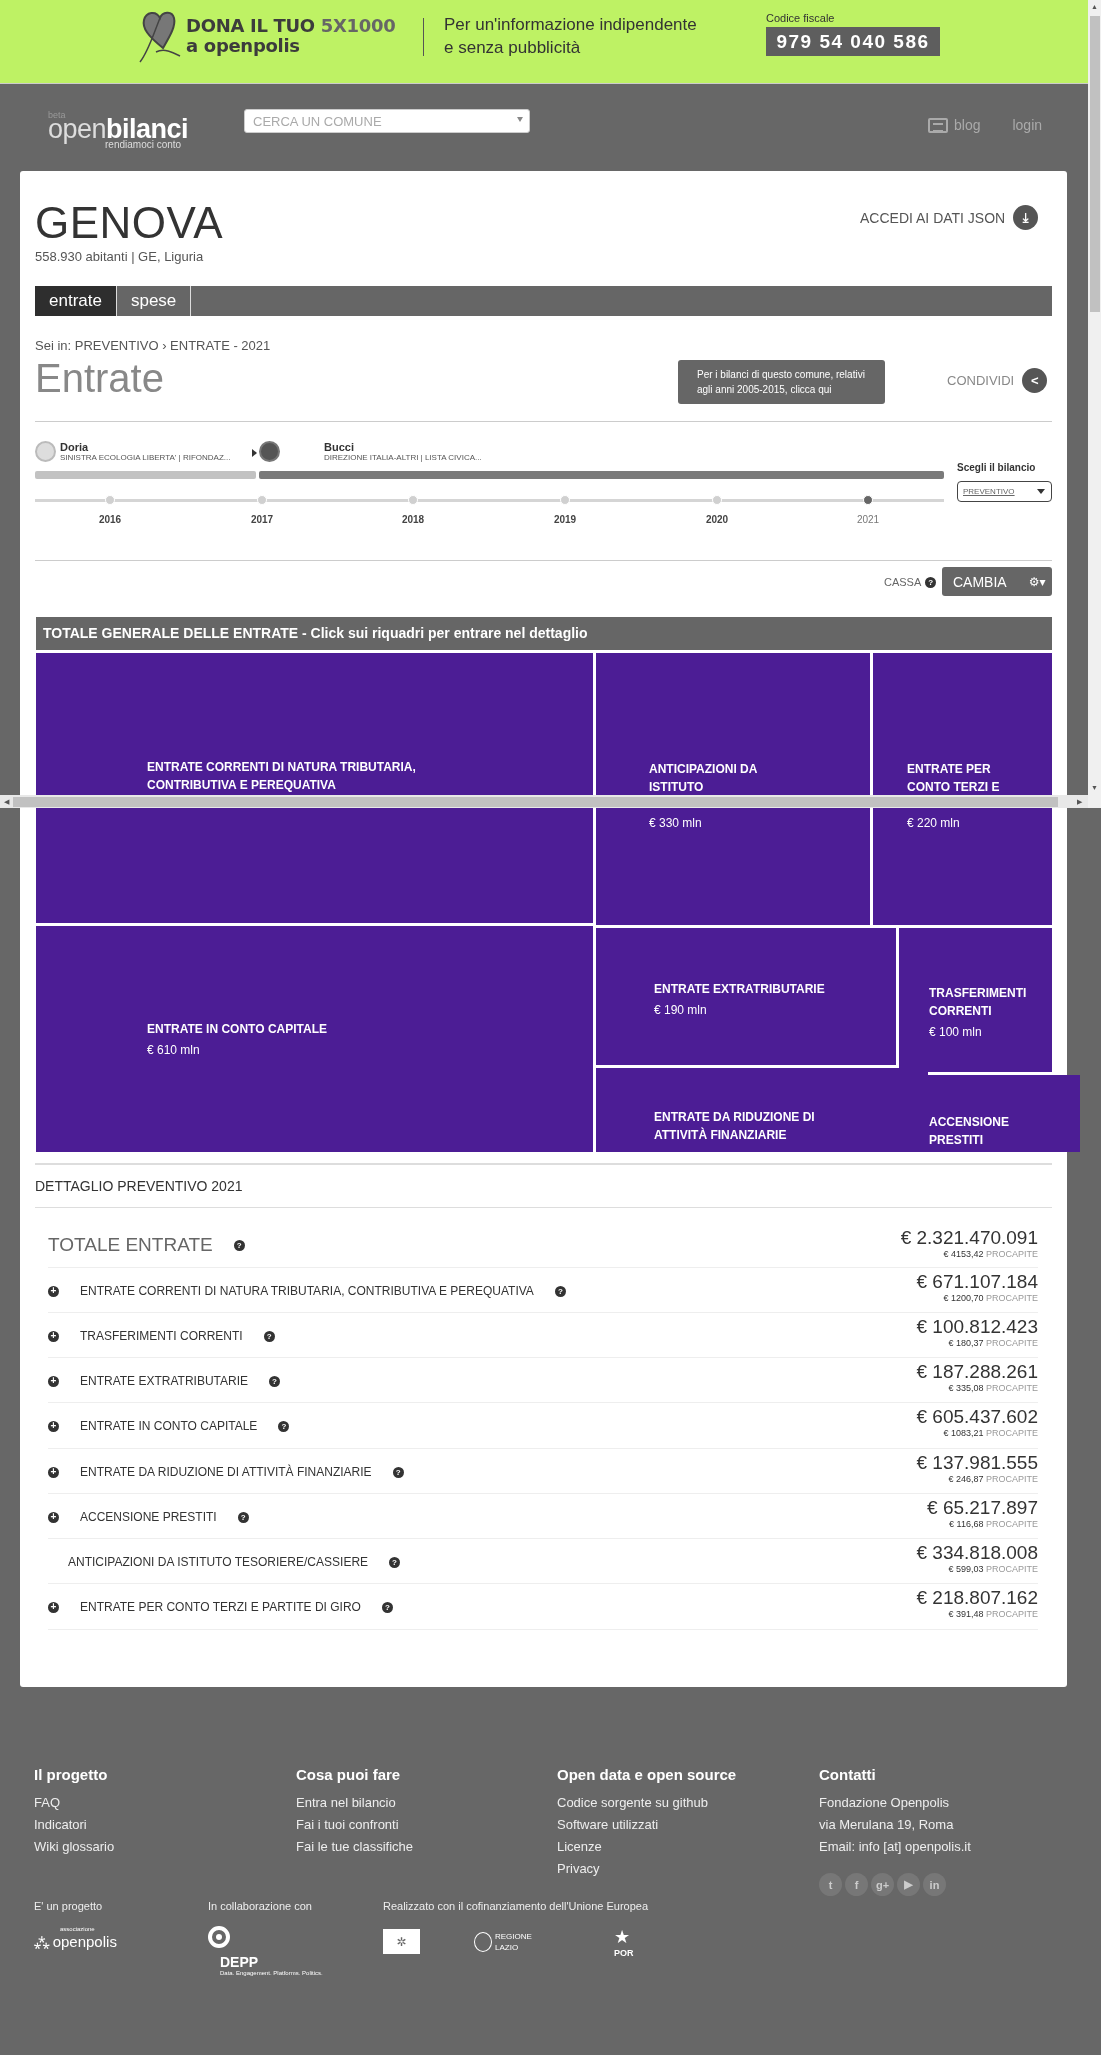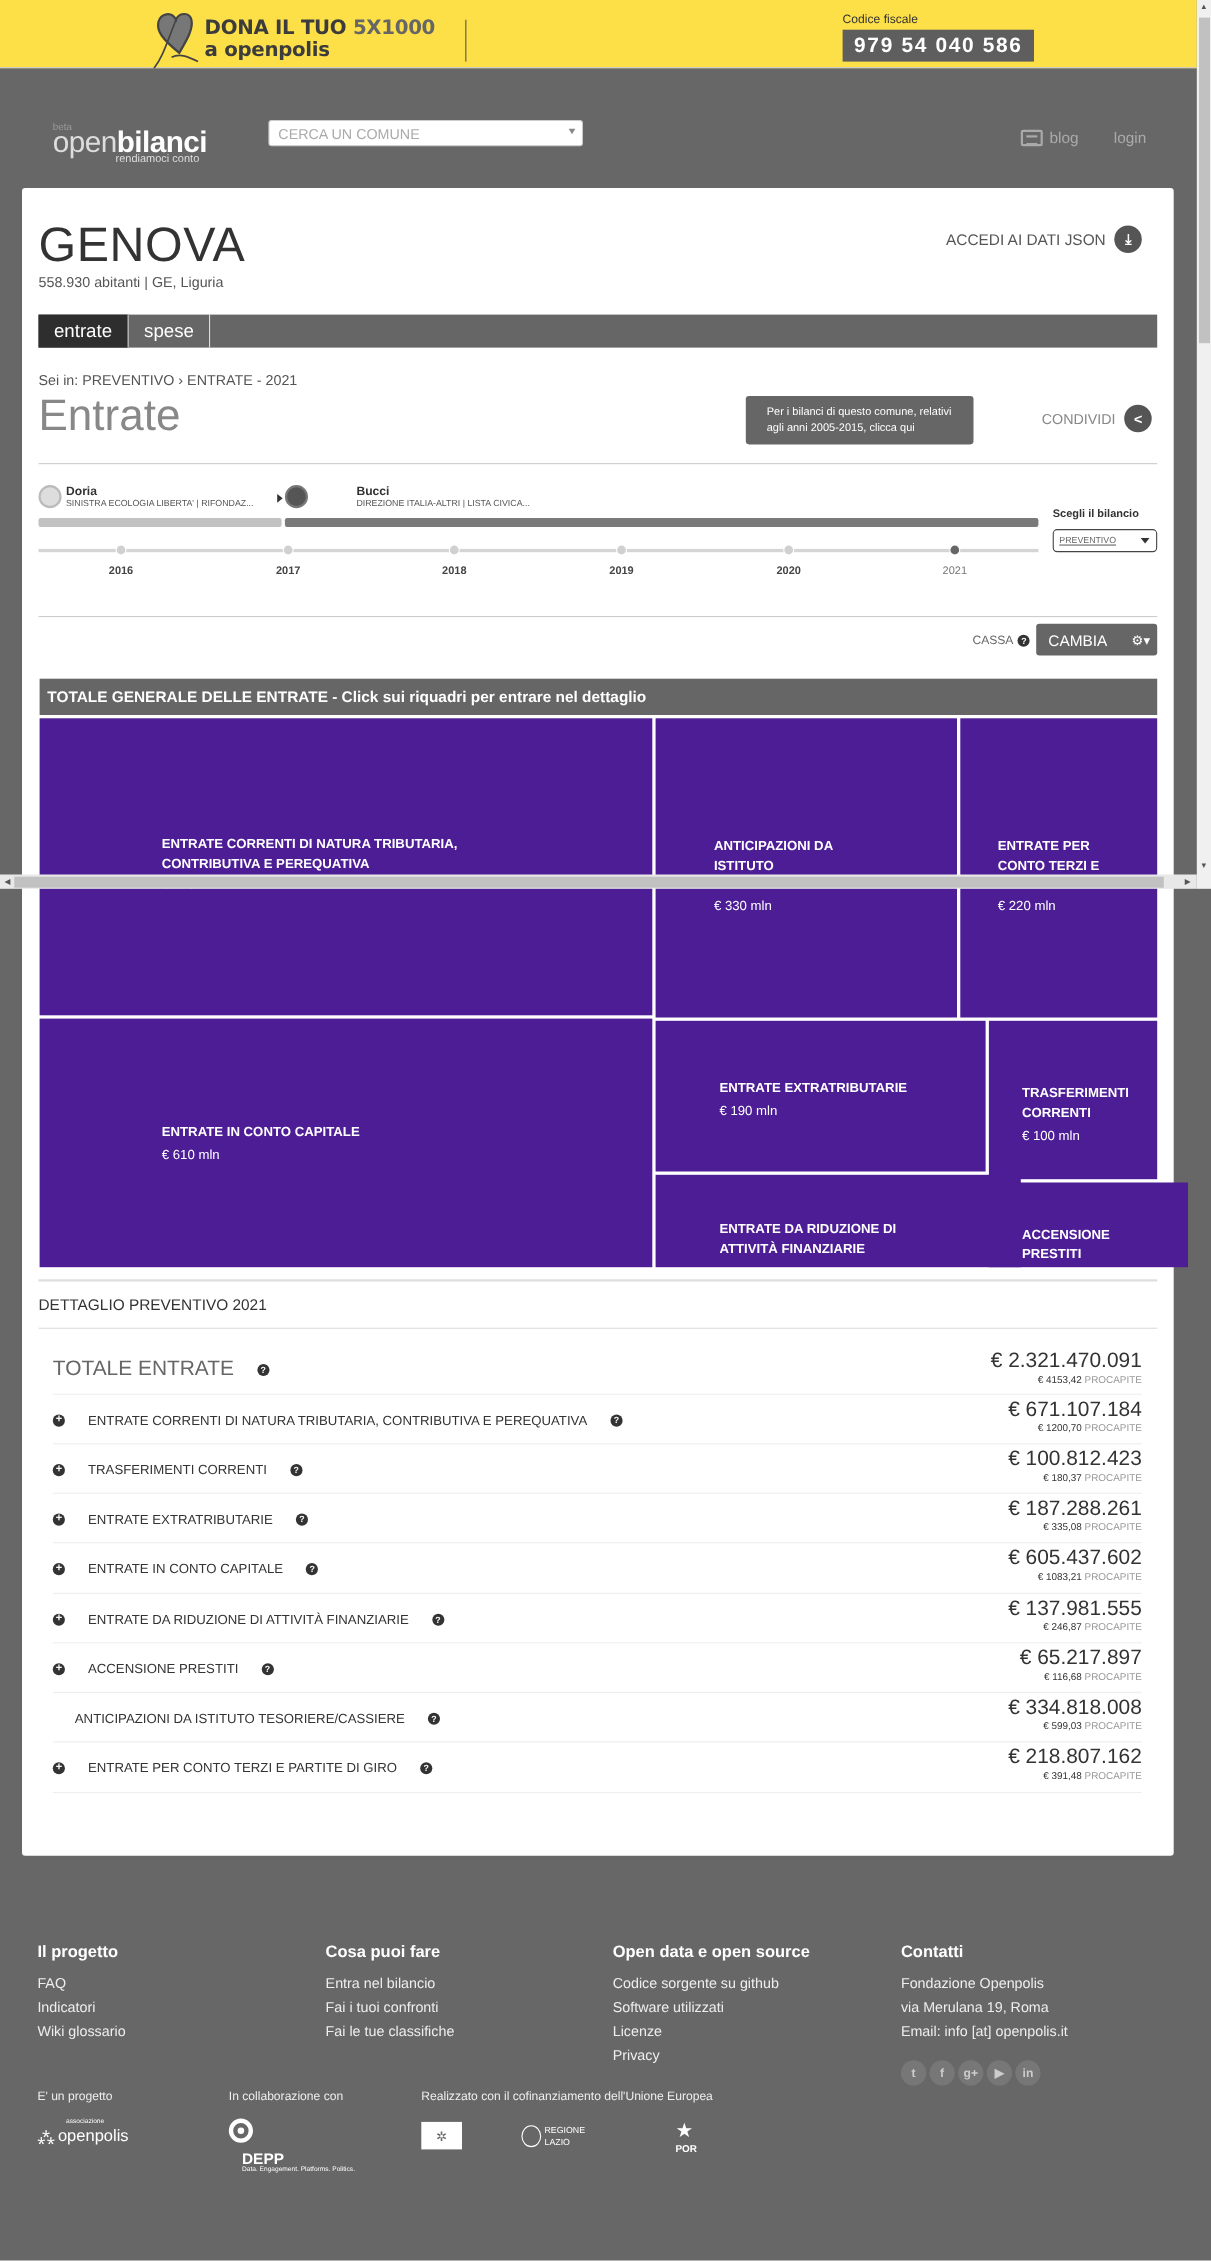--- a/index.html
+++ b/index.html
@@ -1,20 +1,20 @@
 <!DOCTYPE html>
 <html><head>
 <meta charset="utf-8">
 <style>
   * { box-sizing: border-box; margin: 0; padding: 0; }
   html, body { width: 1101px; height: 2055px; overflow: hidden; }
   body { font-family: "Liberation Sans", sans-serif; background: #676767; position: relative; color: #333; }
 
   
-  .banner { position: absolute; left: 0; top: 0; width: 1088px; height: 62px; background: #fde047; border-bottom: 1px solid #ccc; }
+  .banner { position: absolute; left: 0; top: 0; width: 1088px; height: 84px; background: #bef264; border-bottom: 1px solid #ccc; }
   .banner .heart { position: absolute; left: 138px; top: 8px; width: 50px; height: 56px; }
   .banner .dona { position: absolute; left: 186px; top: 16px; font-family: "DejaVu Sans", sans-serif; font-weight: bold; font-size: 18px; color: #3c3c3c; line-height: 20px; letter-spacing: -0.3px; }
   .banner .dona .num { color: #666; }
   .banner .divider { position: absolute; left: 423px; top: 18px; width: 1px; height: 38px; background: #555; }
   .banner .claim { position: absolute; left: 444px; top: 13px; font-size: 17px; color: #333; line-height: 23px; }
   .banner .cf-label { position: absolute; left: 766px; top: 12px; font-size: 11px; color: #333; }
   .banner .cf-box { position: absolute; left: 766px; top: 27px; width: 174px; height: 29px; background: #5e5e5e; color: #fff; font-size: 19px; font-weight: bold; letter-spacing: 1.5px; text-align: center; line-height: 29px; }
 
   
   .nav-logo { position: absolute; left: 48px; top: 110px; color: #fff; }
@@ -117,20 +117,24 @@
   <svg class="heart" viewBox="0 0 50 56">
     <path d="M25 40 C10 28 4 20 6 12 C8 4 18 2 22 10 C24 4 34 2 36 10 C38 18 32 28 25 40 Z" fill="#777" stroke="#444" stroke-width="2"></path>
     <path d="M22 10 C14 30 10 44 2 54 M18 44 C26 40 34 44 42 48" fill="none" stroke="#444" stroke-width="1.5"></path>
   </svg>
   <div class="dona">
     <span>DONA IL TUO</span>
     <span class="num">5X1000</span><br>
     <span>a openpolis</span>
   </div>
   <div class="divider"></div>
+  <div class="claim">
+    <span>Per un'informazione indipendente</span><br>
+    <span>e senza pubblicità</span>
+  </div>
   <div class="cf-label">Codice fiscale</div>
   <div class="cf-box">979 54 040 586</div>
 </div>
 
 <div class="nav-logo">
   <span class="beta">beta</span>
   <span class="open"><span>open</span><b>bilanci</b></span>
   <span class="sub">rendiamoci conto</span>
 </div>
 <div class="search">

